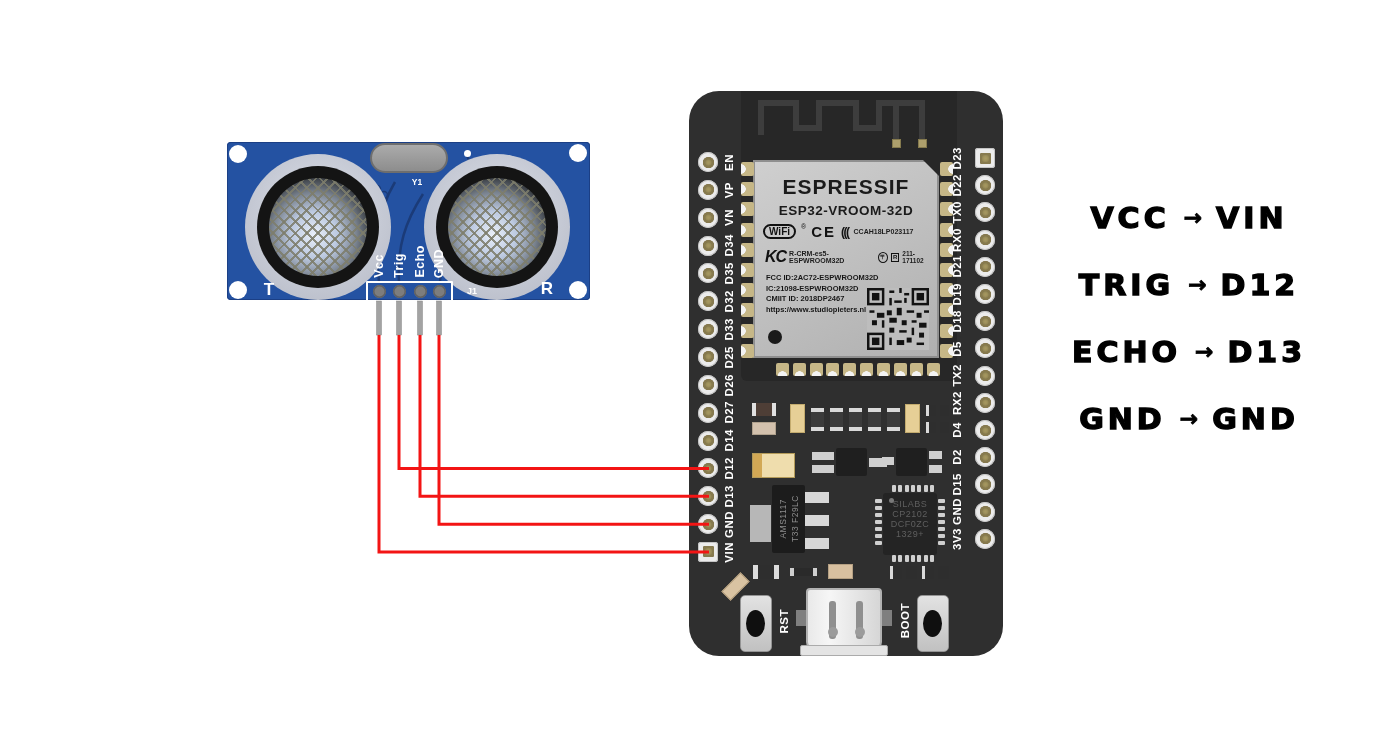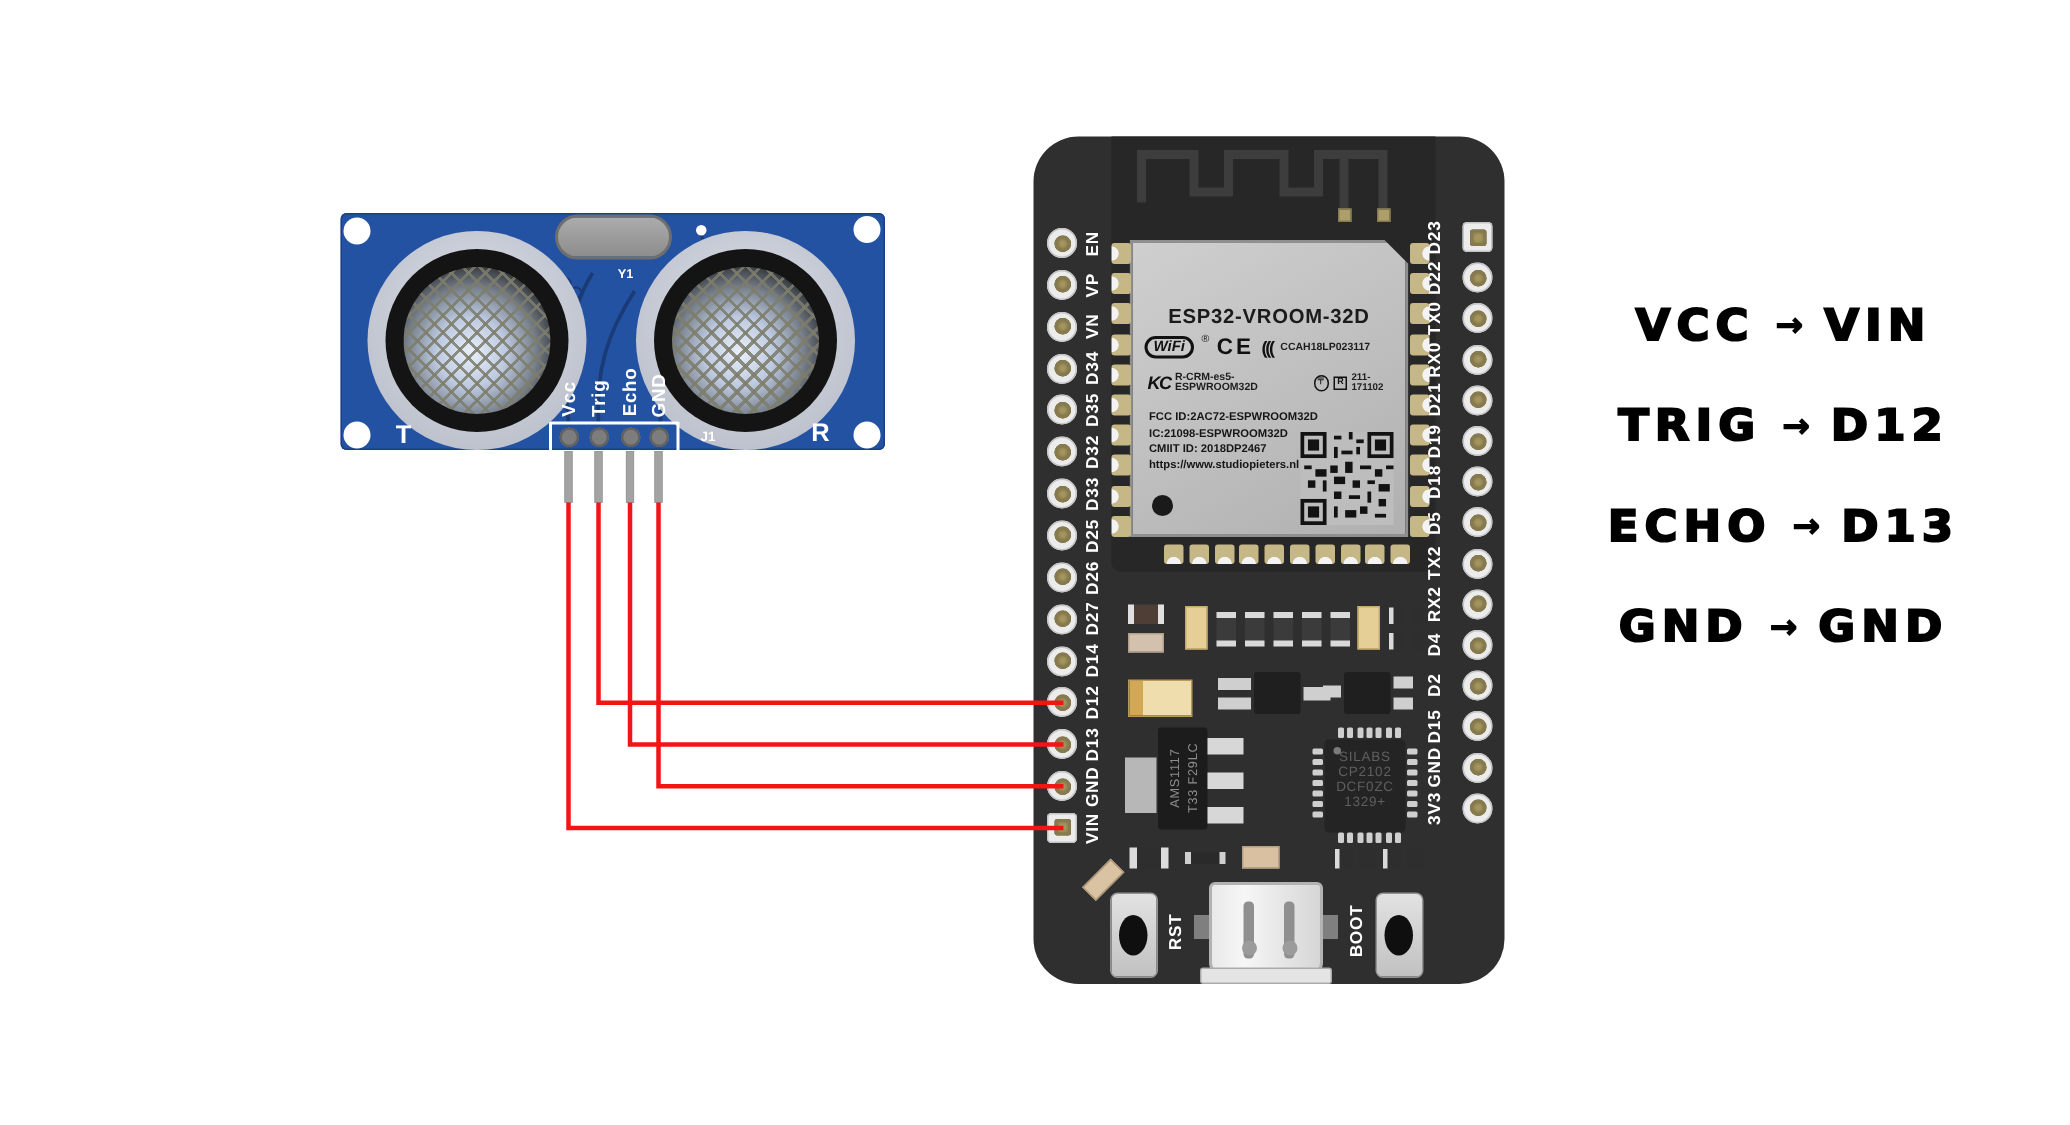--- a/index.html
+++ b/index.html
@@ -52,28 +52,28 @@
 
   
   .mod{position:absolute;left:64px;top:69px;width:186px;height:198px;
        background:linear-gradient(150deg,#cfcfcf,#b0b0b0);border:2px solid #8f8f8f;box-sizing:border-box;
        clip-path:polygon(0 0,170px 0,100% 16px,100% 100%,0 100%);}
   .mbrand{position:absolute;top:13px;left:0;right:0;text-align:center;font-weight:bold;font-size:21px;
           letter-spacing:1px;color:#1b1b1b;}
   .mmodel{position:absolute;top:41px;left:0;right:0;text-align:center;font-size:13.5px;
           letter-spacing:.5px;color:#1b1b1b;font-weight:bold;}
   .logorow{position:absolute;top:61px;left:8px;right:4px;display:flex;align-items:center;gap:5px;}
-  .wifi{border:2px solid #111;border-radius:9px;padding:0 4px;font-weight:bold;font-style:italic;
+  .wifi{border:2px solid #111;border-radius:9px;padding:0 4px;font-weight:bold;
         font-size:10px;color:#111;background:#c9c9c9;}
   .regm{font-size:7px;color:#111;align-self:flex-start;}
   .ce{font-size:15px;font-weight:bold;color:#111;letter-spacing:2px;}
   .waves{font-size:12px;font-weight:bold;color:#111;letter-spacing:-1.5px;}
   .tiny{font-size:7px;color:#1d1d1d;font-weight:bold;}
   .kcrow{position:absolute;top:86px;left:10px;right:4px;display:flex;align-items:center;gap:3px;}
-  .kc{font-size:12px;font-weight:bold;font-style:italic;color:#111;letter-spacing:-1px;text-align:right;}
+  .kc{font-size:16px;font-weight:bold;font-style:italic;color:#111;letter-spacing:-1px;text-align:right;}
   .circg{width:11px;height:11px;border:1.5px solid #111;border-radius:50%;box-sizing:border-box;
          font-size:6px;color:#111;text-align:center;line-height:8px;font-weight:bold;}
   .sqg{width:9px;height:9px;border:1px solid #111;box-sizing:border-box;font-size:6px;color:#111;
        text-align:center;line-height:7px;font-weight:bold;}
   .certs{position:absolute;top:111px;left:11px;font-size:7.5px;line-height:10.5px;color:#161616;font-weight:bold;}
   .qr{position:absolute;right:3px;bottom:6px;}
   .mdot{position:absolute;left:13px;bottom:12px;width:14px;height:14px;border-radius:50%;background:#1a1a1a;}
 
   
   .cmp{position:absolute;box-sizing:border-box;}
@@ -167,20 +167,21 @@
   <div class="esp">
     <div class="panel"></div>
     <svg width="314" height="80" style="position:absolute;left:0;top:0">
       <polyline points="72,44 72,12 107,12 107,37 130,37 130,12 167,12 167,37 190,37 190,12 207,12 207,50" fill="none" stroke="#3d3d3d" stroke-width="6"></polyline>
       <polyline points="207,12 233,12 233,50" fill="none" stroke="#3d3d3d" stroke-width="6"></polyline>
     </svg>
     <div class="golddot" style="left:203px;top:48px"></div>
     <div class="golddot" style="left:229px;top:48px"></div>
 
     <div class="mod">
+      <div class="mbrand">ESPRESSIF</div>
       <div class="mmodel">ESP32-VROOM-32D</div>
       <div class="logorow">
         <span class="wifi">WiFi</span>
         <span class="regm">®</span>
         <span class="ce">CE</span>
         <span class="waves">(((</span>
         <span class="tiny">CCAH18LP023117</span>
       </div>
       <div class="kcrow">
         <span class="kc">KC</span>

